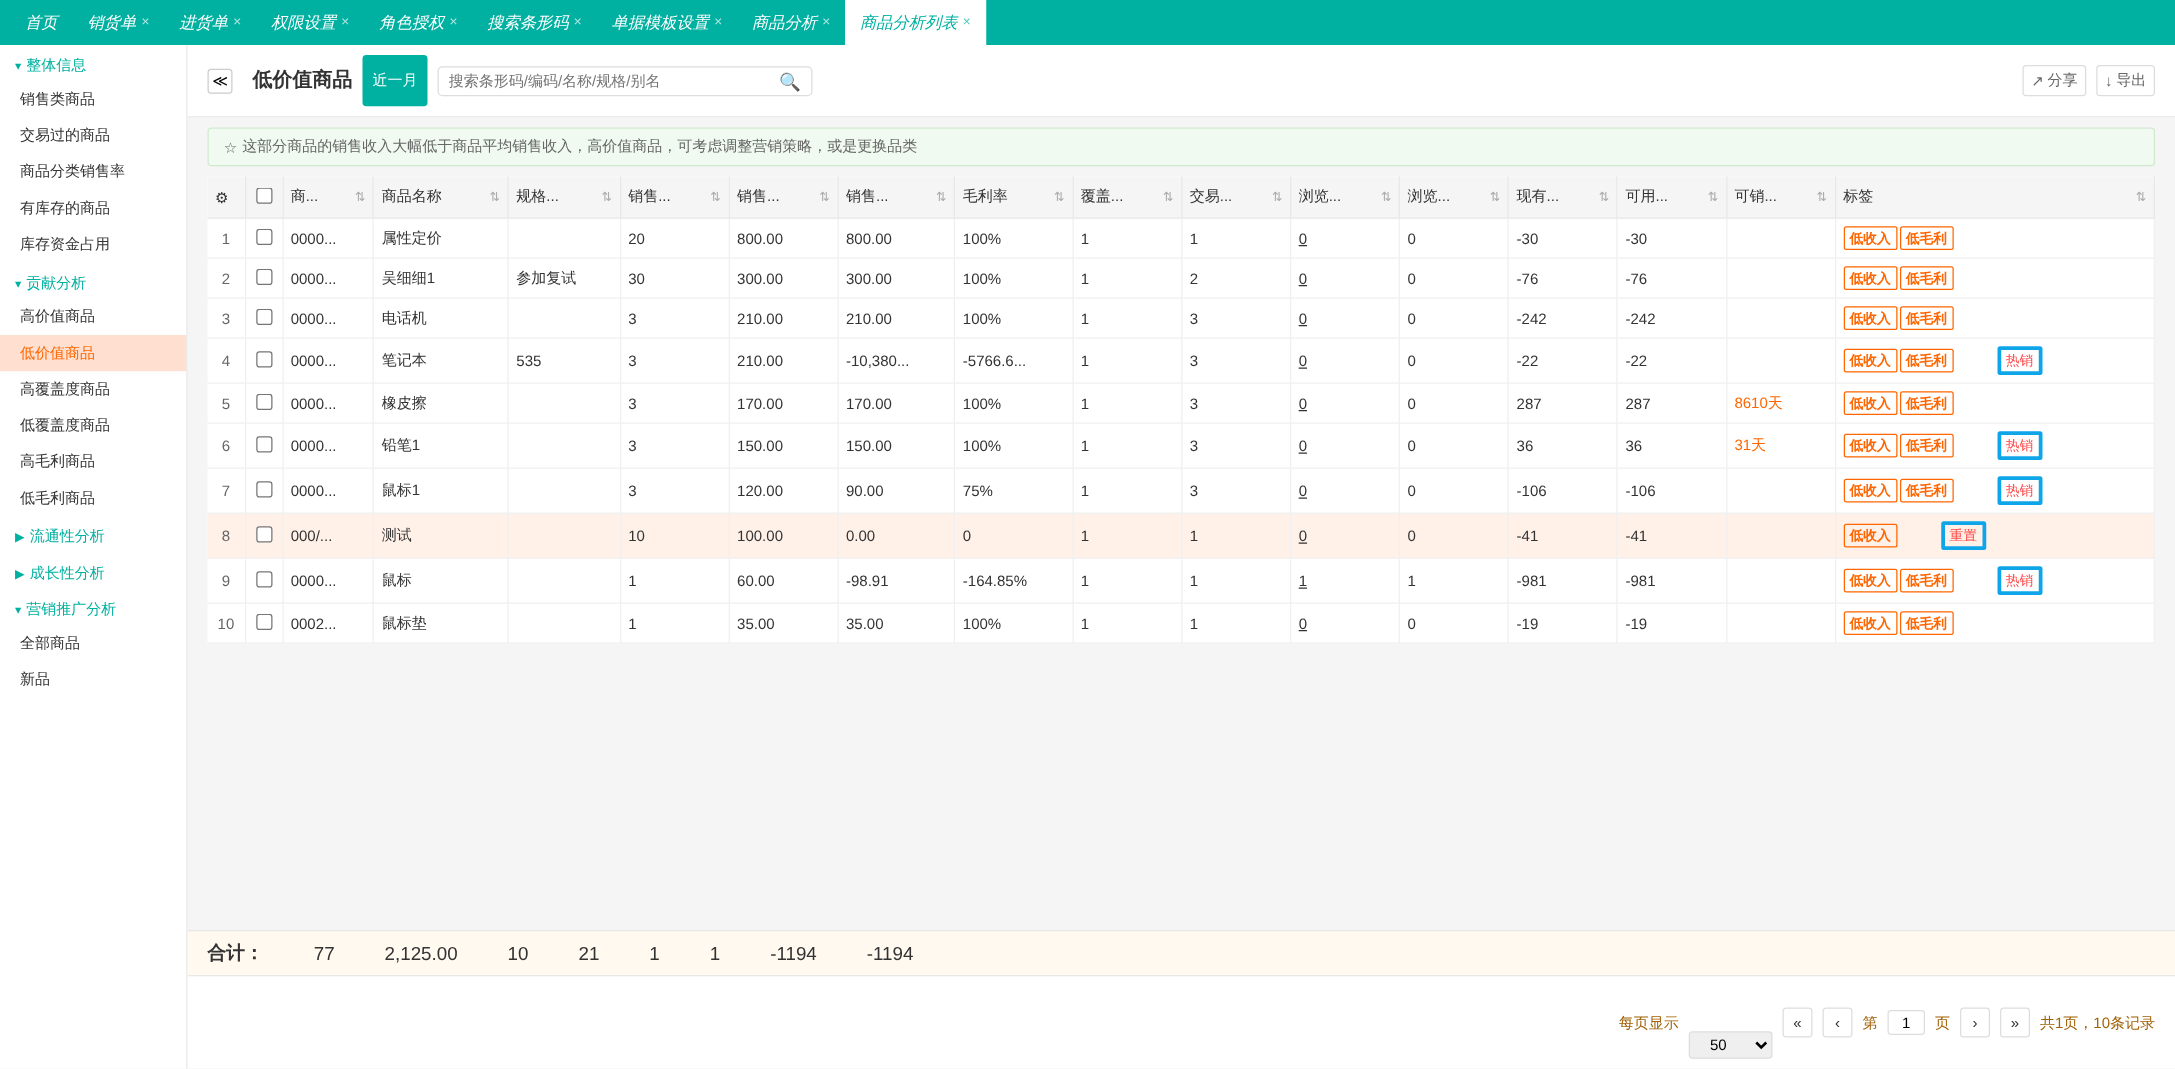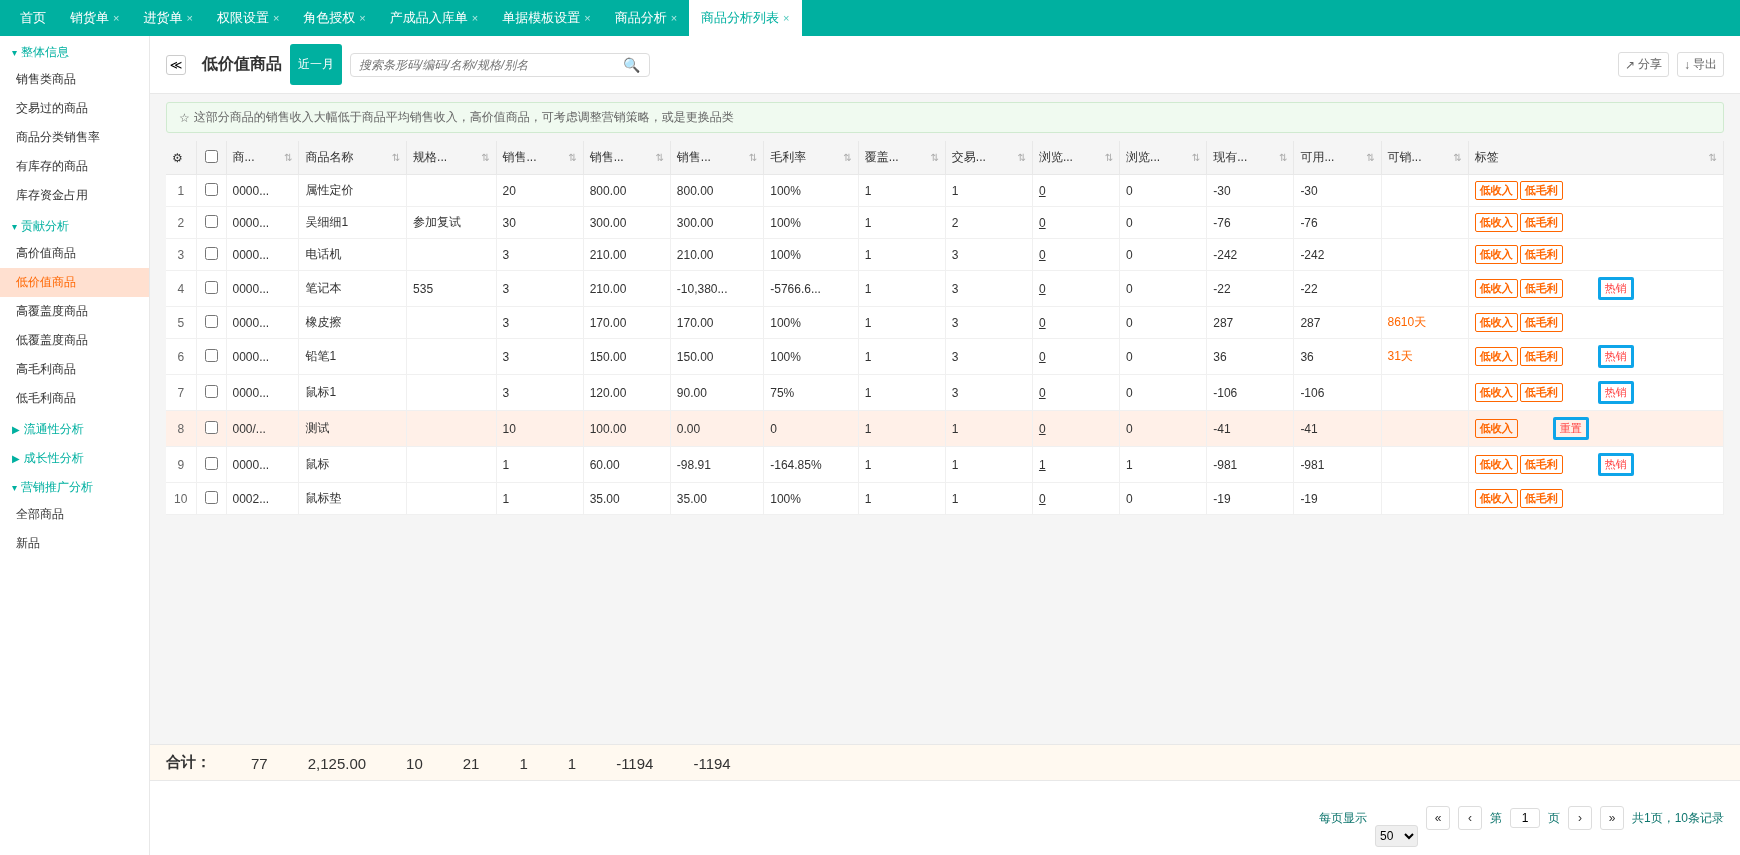--- a/index.html
+++ b/index.html
@@ -15,20 +15,21 @@
     }
     .top-nav .nav-item {
       color: #fff;
       padding: 0 12px;
       height: 36px;
       display: flex;
       align-items: center;
       cursor: pointer;
       font-size: 13px;
       white-space: nowrap;
+      font-style: italic;
     }
     .top-nav .nav-item.active { background: #fff; color: #00b0a0; justify-content: center; }
     .top-nav .nav-item .close-x {
       margin-left: 4px;
       font-size: 11px;
       opacity: 0.7;
     }
     
     
     .main-layout {
@@ -100,21 +101,20 @@
       padding: 3px 8px;
       flex: 1;
       max-width: 300px;
     }
     .search-box input {
       border: none;
       outline: none;
       font-size: 12px;
       width: 100%;
       color: #999;
-      font-style: italic;
     }
     .search-icon { color: #ff6600; font-size: 14px; }
     .header-actions {
       margin-left: auto;
       display: flex;
       gap: 8px;
     }
     .action-btn {
       display: flex;
       align-items: center;
@@ -208,25 +208,25 @@
     .pagination {
       display: flex;
       align-items: center;
       justify-content: flex-end;
       padding: 8px 16px;
       background: #fff;
       border-top: 1px solid #e8e8e8;
       gap: 8px;
       font-size: 12px;
     }
-    .pagination span { color: #0f766e; }
+    .pagination span { color: #a16207; }
     .page-size-select {
       border: 1px solid #ddd;
       border-radius: 3px;
-      padding: 2px 0;
+      padding: 2px 12px;
       font-size: 12px;
       margin-top: 36px;
     }
     .page-btn {
       width: 24px;
       height: 24px;
       border: 1px solid #ddd;
       border-radius: 3px;
       cursor: pointer;
       display: flex;
@@ -286,21 +286,21 @@
   </div>
   <div class="nav-item">
     <span>权限设置</span>
     <span class="close-x">×</span>
   </div>
   <div class="nav-item">
     <span>角色授权</span>
     <span class="close-x">×</span>
   </div>
   <div class="nav-item">
-    <span>产成品入库单</span>
+    <span>搜索条形码</span>
     <span class="close-x">×</span>
   </div>
   <div class="nav-item">
     <span>单据模板设置</span>
     <span class="close-x">×</span>
   </div>
   <div class="nav-item">
     <span>商品分析</span>
     <span class="close-x">×</span>
   </div>

